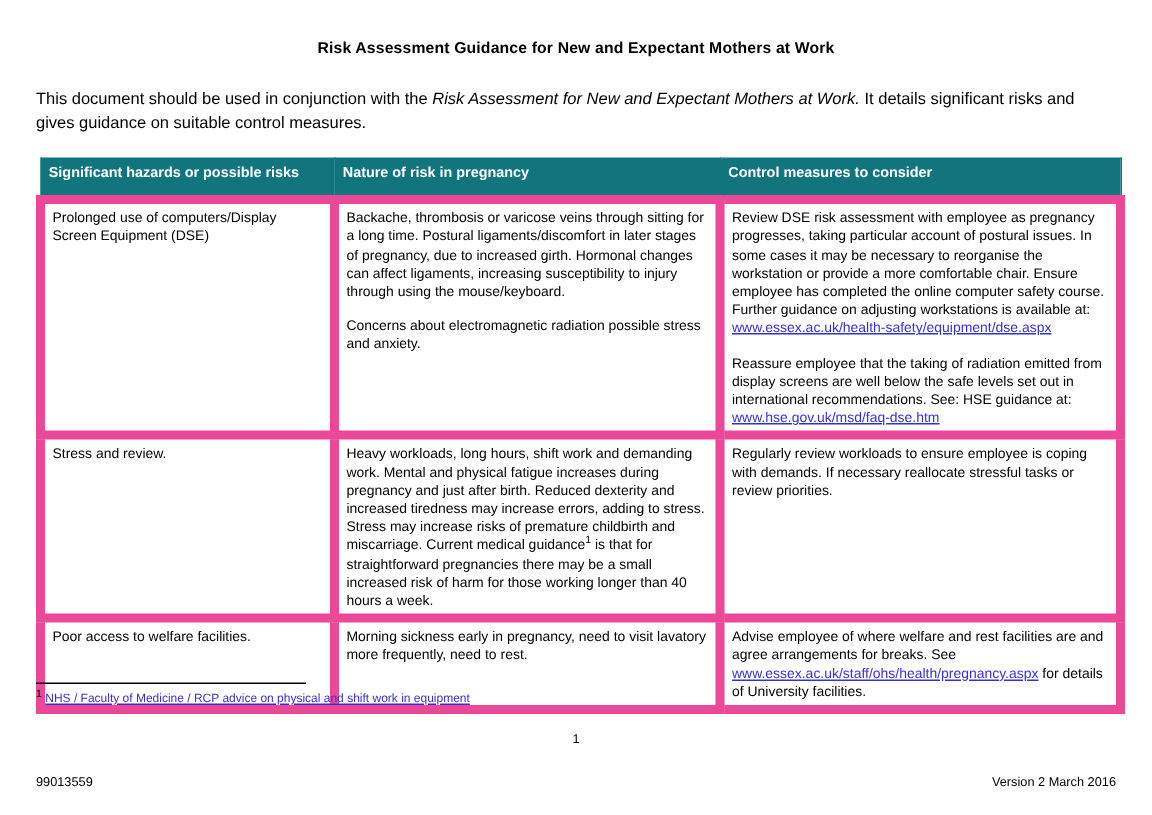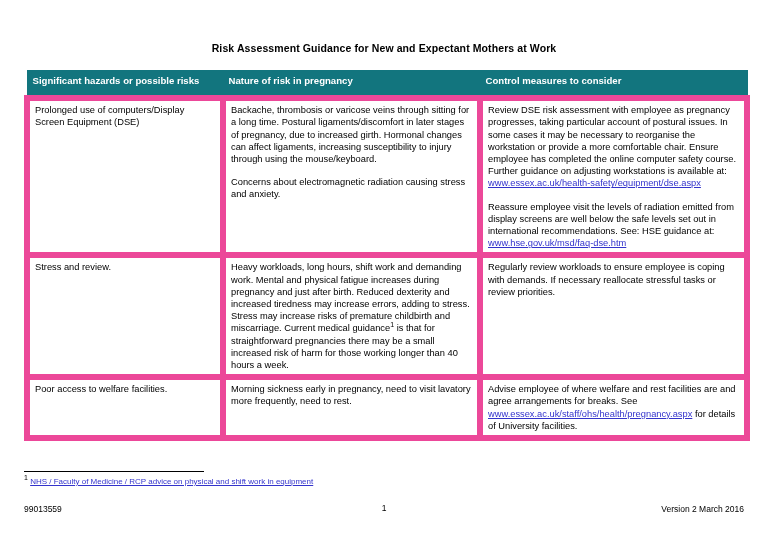--- a/index.html
+++ b/index.html
@@ -19,21 +19,21 @@
     position: relative;
     width: 768px;
     height: 543px;
     box-sizing: border-box;
     padding: 0 24px;
   }
   .doc-title {
     text-align: center;
     font-size: 10.5px;
     font-weight: bold;
-    margin: 16px;
+    margin: 0;
     padding-top: 26px;
     letter-spacing: 0.1px;
   }
   .intro {
     font-size: 11px;
     line-height: 16px;
     margin: 0;
     padding-top: 20px;
     padding-right: 4px;
     text-align: left;
@@ -113,34 +113,35 @@
     left: 0;
     right: 0;
     top: 487px;
     text-align: center;
     font-size: 8.5px;
   }
   .footer {
     position: absolute;
     left: 24px;
     right: 24px;
-    top: 488px;
+    top: 516px;
     display: flex;
     justify-content: space-between;
     align-items: baseline;
     font-size: 8.5px;
   }
 </style>
 </head>
 <body>
 
 <div class="page">
 
   <h1 class="doc-title">Risk Assessment Guidance for New and Expectant Mothers at Work</h1>
 
+  <p class="intro"><span>This document should be used in conjunction with the </span><span class="ital">Risk Assessment for New and Expectant Mothers at Work.</span><span>  It details significant risks and gives guidance on suitable control measures.</span></p>
 
   <table class="risk-table">
     <colgroup>
       <col class="c1">
       <col class="c2">
       <col class="c3">
     </colgroup>
     <thead>
       <tr>
         <th>Significant hazards or possible risks</th>
@@ -148,25 +149,25 @@
         <th>Control measures to consider</th>
       </tr>
     </thead>
     <tbody>
       <tr>
         <td>
           <p>Prolonged use of computers/Display Screen Equipment (DSE)</p>
         </td>
         <td>
           <p>Backache, thrombosis or varicose veins through sitting for a long time. Postural ligaments/discomfort in later stages of pregnancy, due to increased girth. Hormonal changes can affect ligaments, increasing susceptibility to injury through using the mouse/keyboard.</p>
-          <p>Concerns about electromagnetic radiation causing stress and anxiety.</p>
+          <p>Concerns about electromagnetic radiation possible stress and anxiety.</p>
         </td>
         <td>
           <p><span>Review DSE risk assessment with employee as pregnancy progresses, taking particular account of postural issues. In some cases it may be necessary to reorganise the workstation or provide a more comfortable chair. Ensure employee has completed the online computer safety course. Further guidance on adjusting workstations is available at: </span><a class="doclink" href="#">www.essex.ac.uk/health-safety/equipment/dse.aspx</a></p>
-          <p><span>Reassure employee visit the levels of radiation emitted from display screens are well below the safe levels set out in international recommendations. See: HSE guidance at: </span><a class="doclink" href="#">www.hse.gov.uk/msd/faq-dse.htm</a></p>
+          <p><span>Reassure employee that the taking of radiation emitted from display screens are well below the safe levels set out in international recommendations. See: HSE guidance at: </span><a class="doclink" href="#">www.hse.gov.uk/msd/faq-dse.htm</a></p>
         </td>
       </tr>
       <tr>
         <td>
           <p>Stress and review.</p>
         </td>
         <td>
           <p><span>Heavy workloads, long hours, shift work and demanding work.  Mental and physical fatigue increases during pregnancy and just after birth. Reduced dexterity and increased tiredness may increase errors, adding to stress. Stress may increase risks of premature childbirth and miscarriage. Current medical guidance</span><sup class="fnref">1</sup><span> is that for straightforward pregnancies there may be a small increased risk of harm for those working longer than 40 hours a week.</span></p>
         </td>
         <td>

